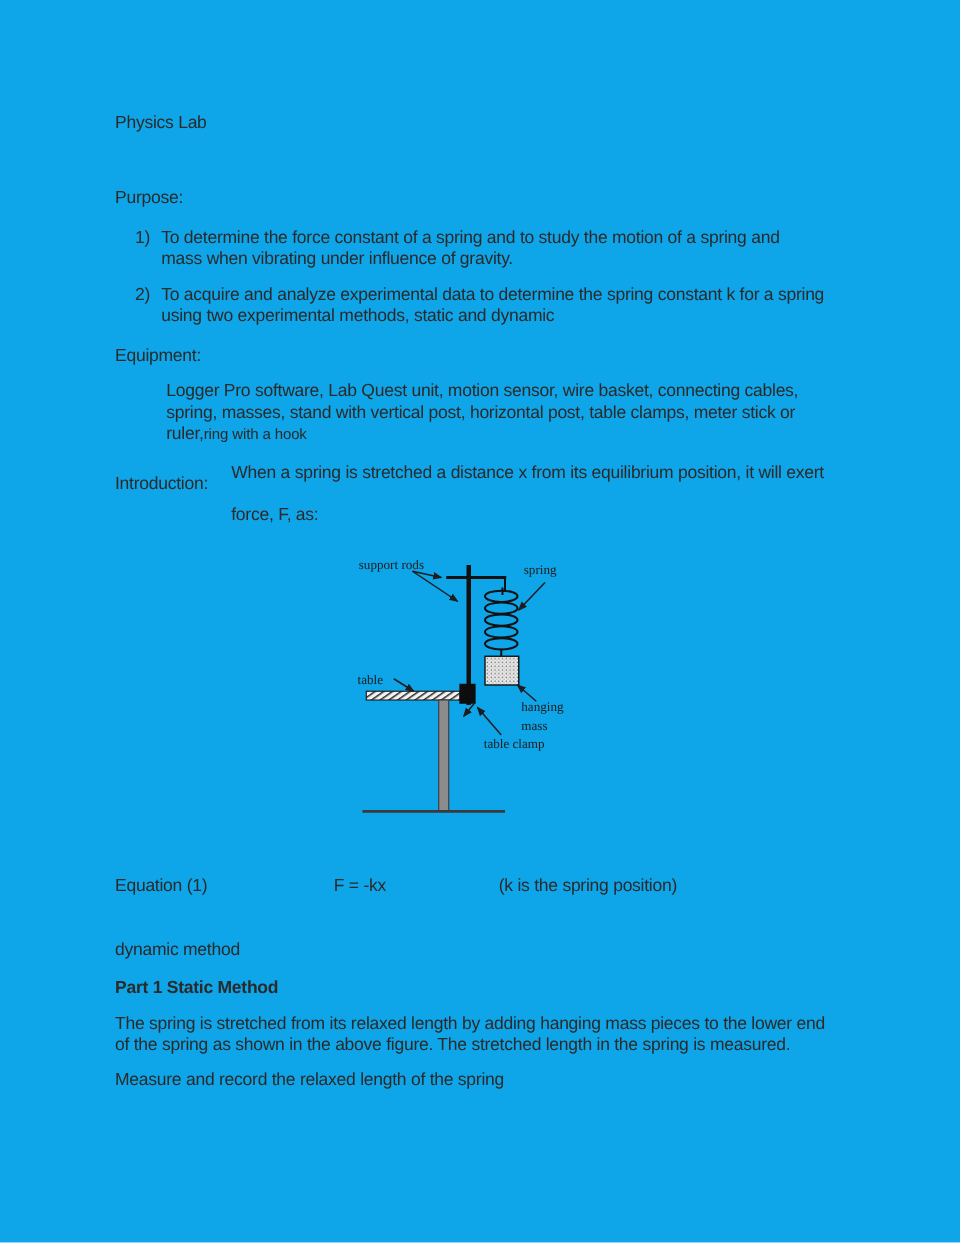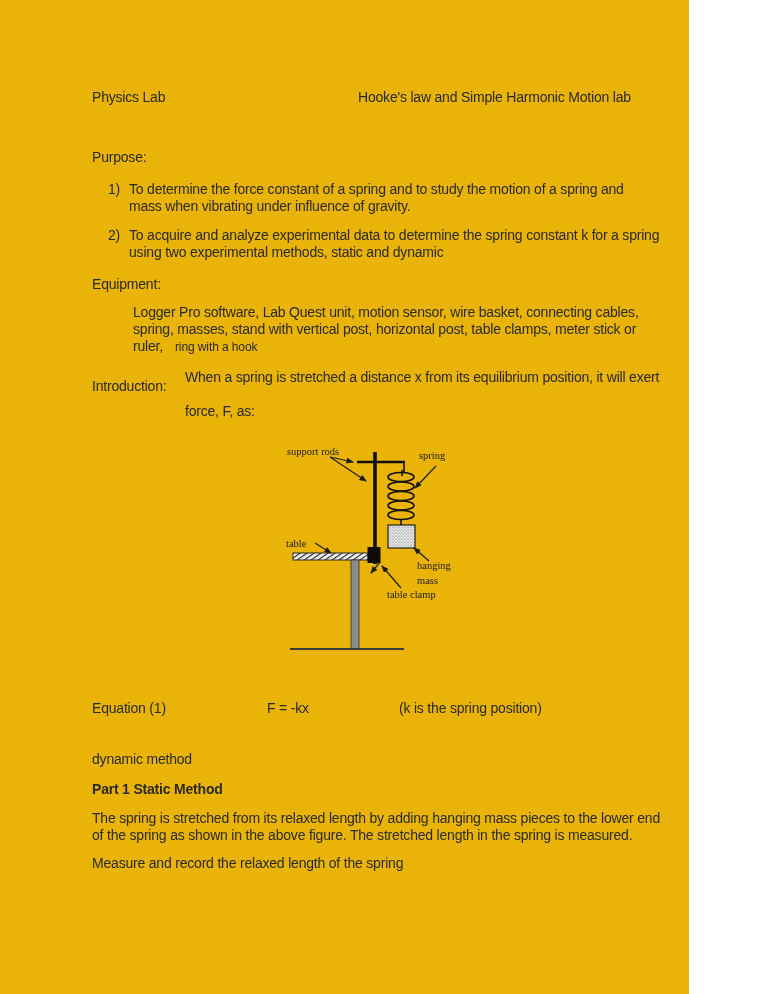--- a/index.html
+++ b/index.html
@@ -1,36 +1,35 @@
 <!DOCTYPE html>
 <html><head>
 <meta charset="utf-8">
 <style>
   html,body{margin:0;padding:0;background:#ffffff;}
   .page{
-    position:relative;width:689px;height:994px;background:#eab308;overflow:hidden;
+    position:relative;width:768px;height:994px;background:#0ea5e9;overflow:hidden;
     font-family:"Liberation Sans",sans-serif;color:#2a2a2a;
   }
   .ln{
     position:absolute;white-space:nowrap;font-size:14px;line-height:17px;
     letter-spacing:-0.2px;
   }
   .b{font-weight:bold;}
   .sm{font-size:12px;letter-spacing:-0.1px;}
-  .normal-part{margin-right:12px;}
+  .normal-part{margin-right:0;}
   .fig{position:absolute;left:278px;top:436px;width:200px;height:220px;}
   .fig text{font-family:"Liberation Serif",serif;font-size:10.5px;fill:#1d1d1d;}
 </style>
 </head>
 <body>
 
 <div class="page">
 
   <div class="ln" style="top:89px;left:92px">Physics Lab</div>
-  <div class="ln" style="top:89px;left:358px">Hooke's law and Simple Harmonic Motion lab</div>
 
   <div class="ln" style="top:149px;left:92px">Purpose:</div>
 
   <div>
     <div class="ln" style="top:181px;left:108px">1)</div>
     <div class="ln" style="top:181px;left:129px">To determine the force constant of a spring and to study the motion of a spring and</div>
     <div class="ln" style="top:198px;left:129px">mass when vibrating under influence of gravity.</div>
   </div>
 
   <div>

